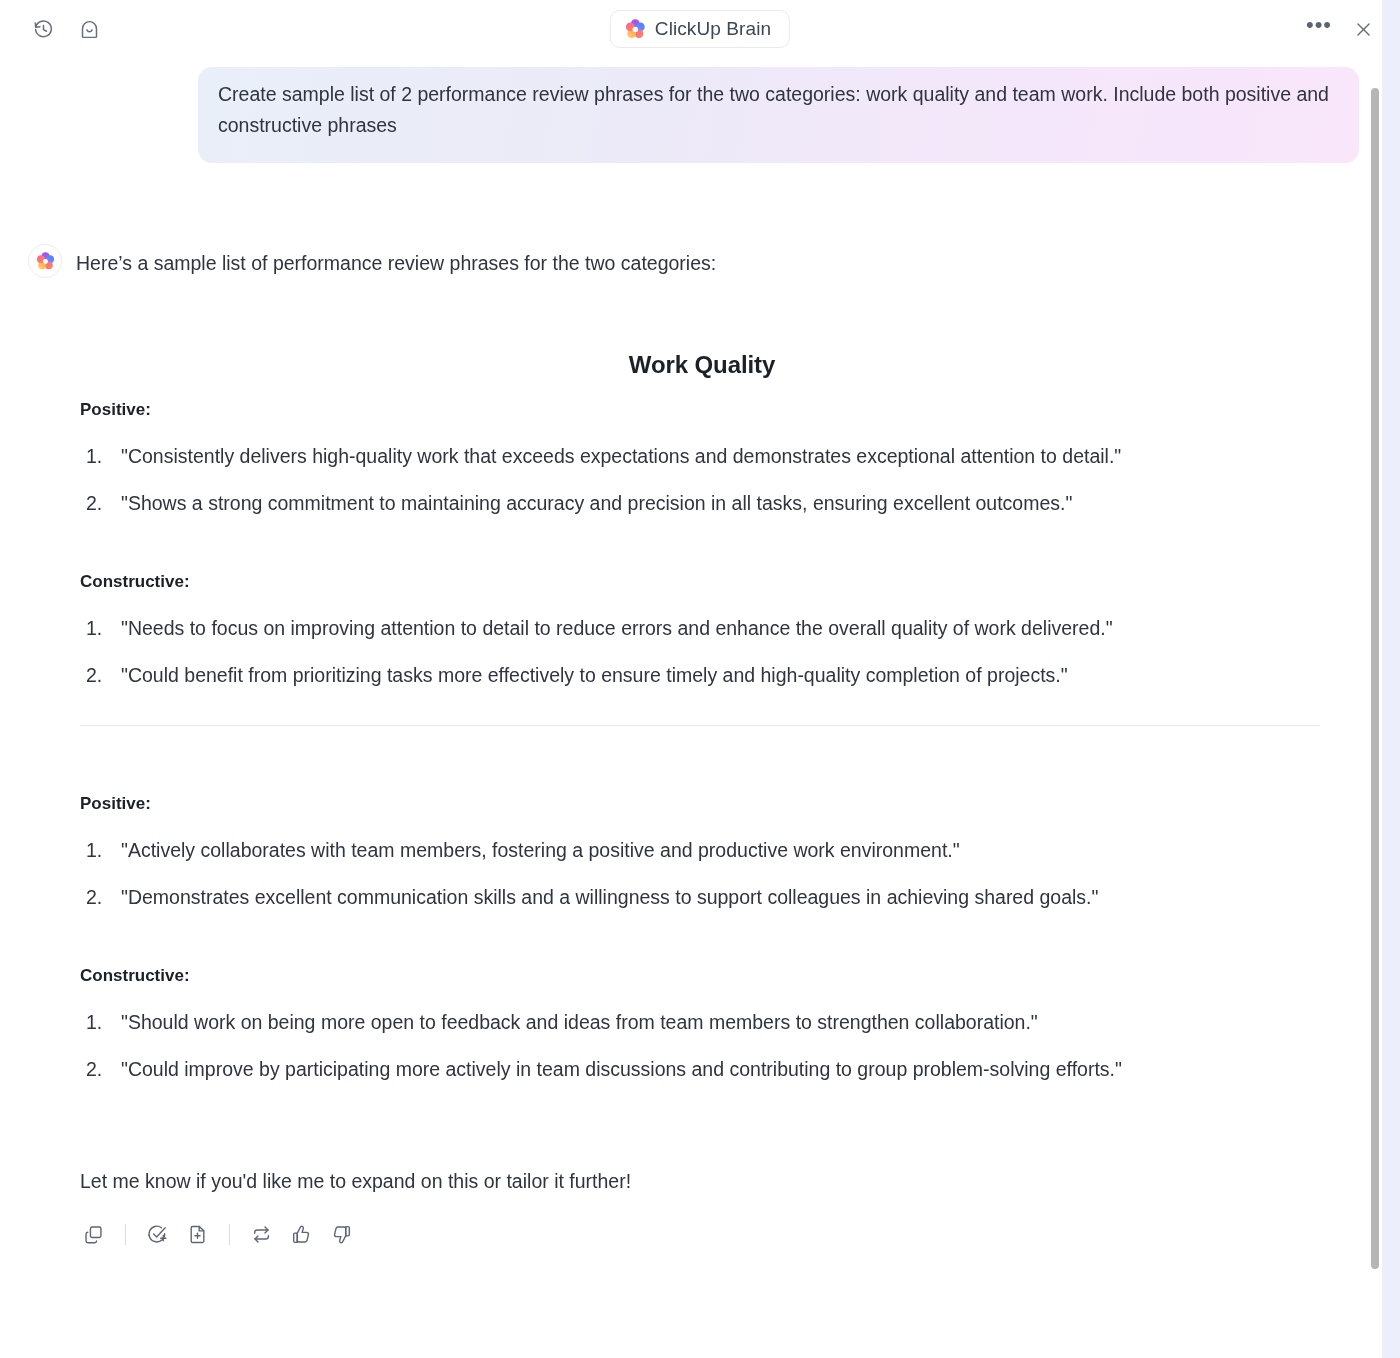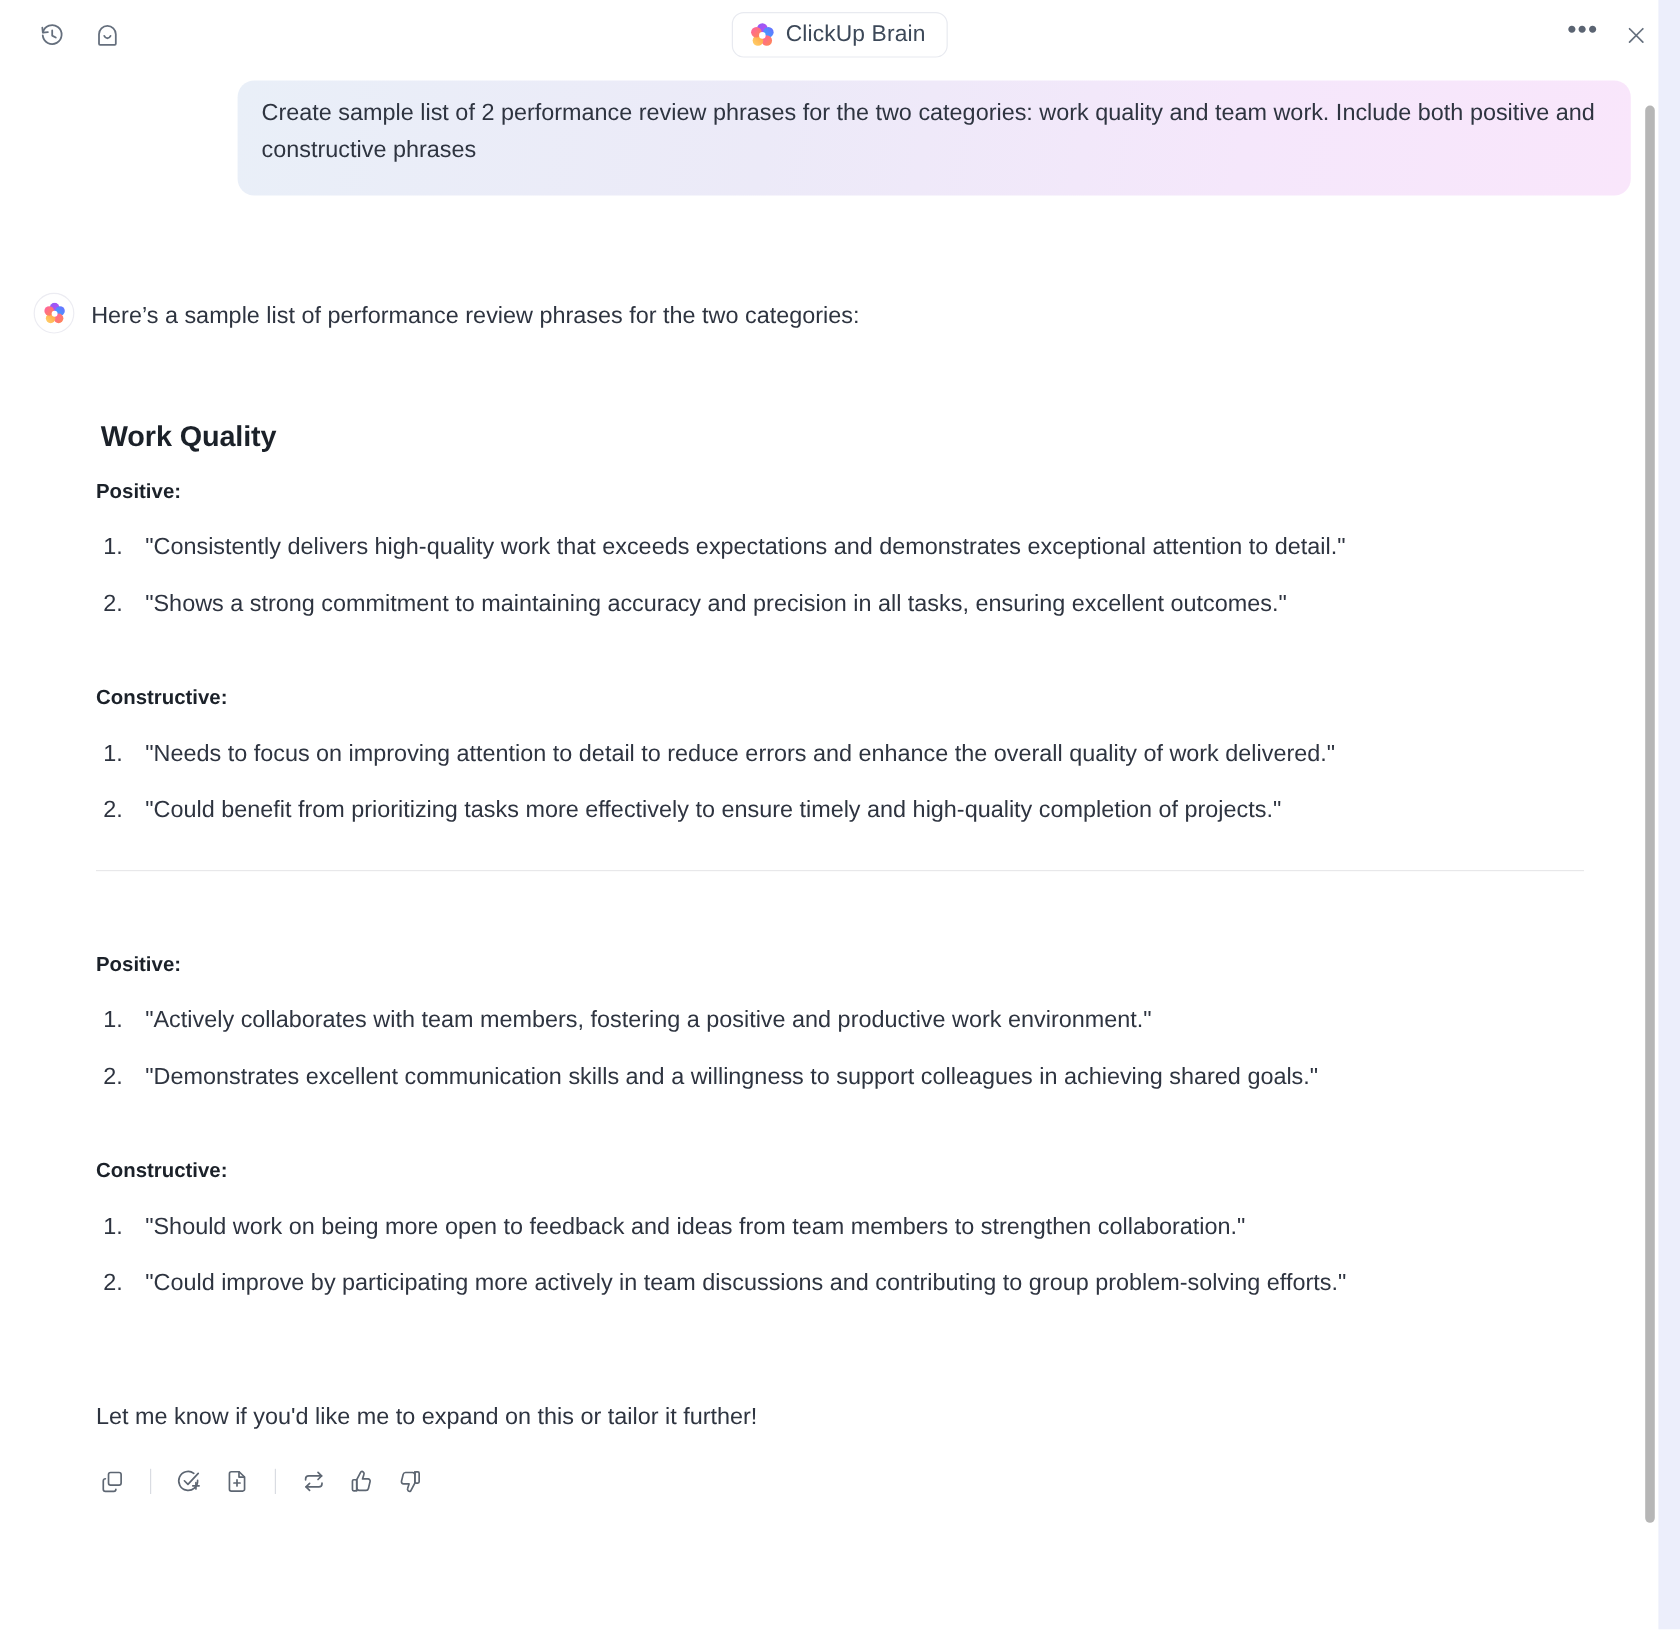--- a/index.html
+++ b/index.html
@@ -161,20 +161,21 @@
   }
 
   .body-block { padding: 0 40px 0 80px; }
 
   h2.section-title {
     font-size: 24px;
     font-weight: bold;
     color: #1b2129;
     margin-left: 4px;
     letter-spacing: -.1px;
+    text-align: center;
   }
   .sub-label {
     font-size: 17px;
     font-weight: bold;
     color: #1b2129;
   }
   ol.phrases {
     list-style: none;
     counter-reset: ph;
     margin: 0;

